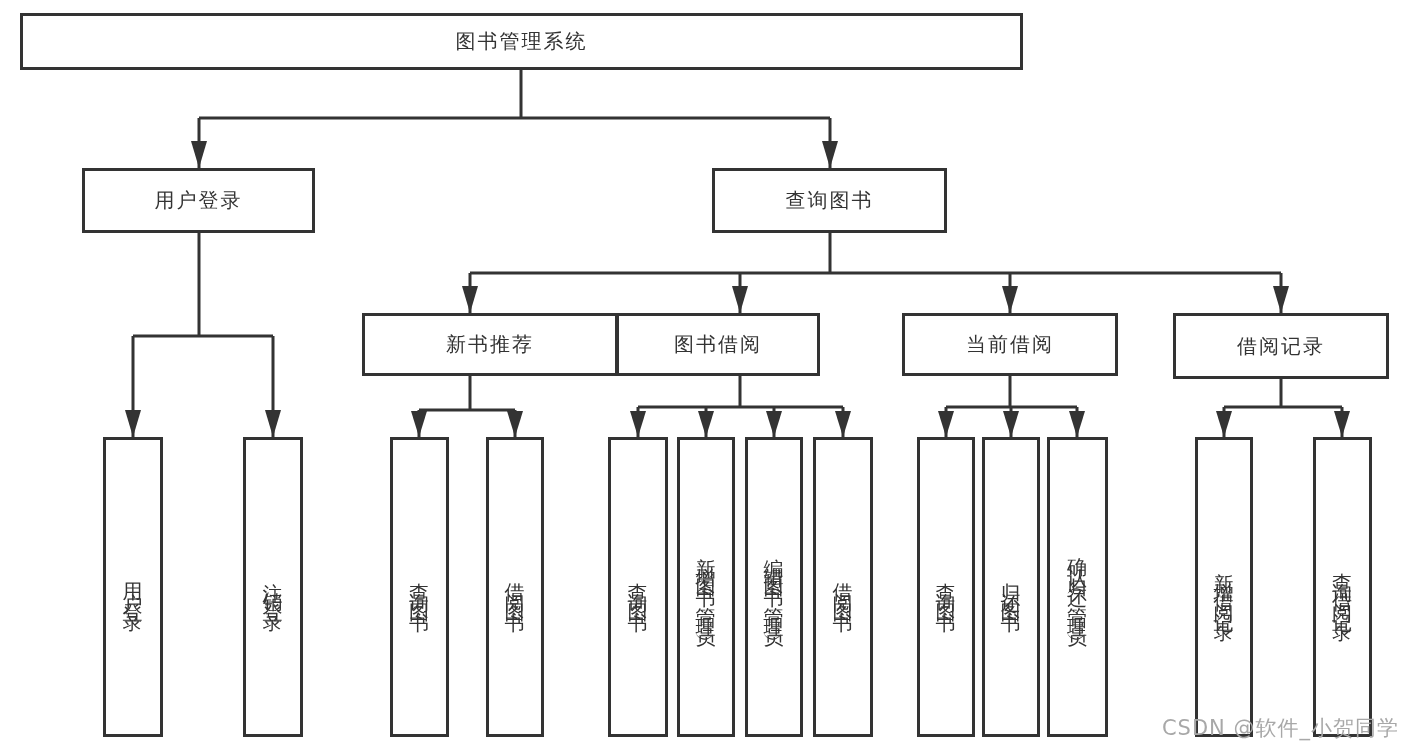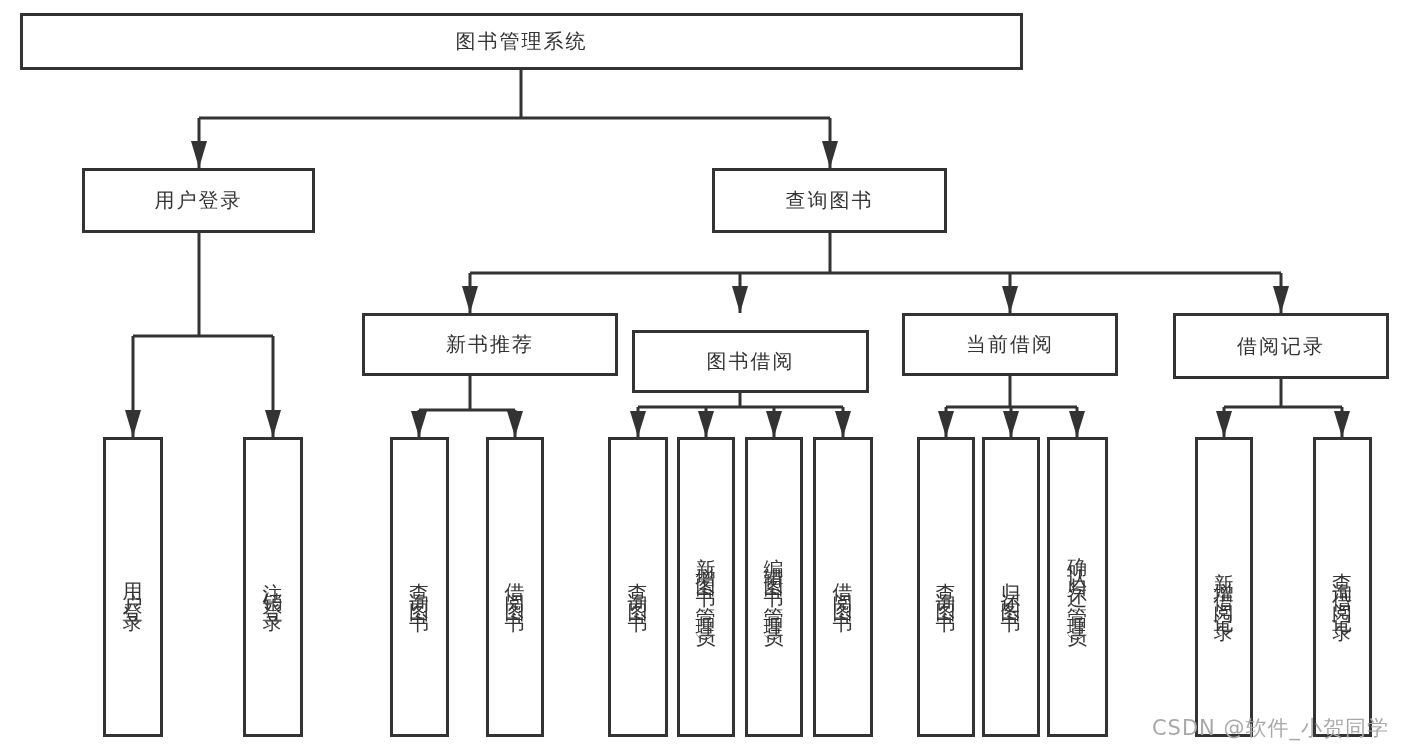--- a/index.html
+++ b/index.html
@@ -38,21 +38,21 @@
   }
   .vbox {
     font-size: 20px;
     writing-mode: vertical-rl;
     text-orientation: mixed;
     letter-spacing: 10px;
     line-height: 1;
   }
   .watermark {
     position: absolute;
-    right: 16px;
+    right: 6px;
     bottom: 5px;
     font-size: 21px;
     color: #a8a8a8;
     letter-spacing: 1px;
     white-space: nowrap;
     z-index: 5;
   }
 </style>
 </head>
 <body>
@@ -87,21 +87,21 @@
     <polygon points="1216,411 1232,411 1224,437" fill="#333333"></polygon>
     <polygon points="1334,411 1350,411 1342,437" fill="#333333"></polygon>
   </svg>
 
   <div class="box hbox" style="left:20px; top:13px; width:1003px; height:57px;">图书管理系统</div>
 
   <div class="box hbox" style="left:82px; top:168px; width:233px; height:65px;">用户登录</div>
   <div class="box hbox" style="left:712px; top:168px; width:235px; height:65px;">查询图书</div>
 
   <div class="box hbox" style="left:362px; top:313px; width:256px; height:63px;">新书推荐</div>
-  <div class="box hbox" style="left:632px; top:313px; width:237px; height:63px;margin-top:17px;">图书借阅</div>
+  <div class="box hbox" style="left:616px; top:313px; width:204px; height:63px;">图书借阅</div>
   <div class="box hbox" style="left:902px; top:313px; width:216px; height:63px;">当前借阅</div>
   <div class="box hbox" style="left:1173px; top:313px; width:216px; height:66px;">借阅记录</div>
 
   <div class="box vbox" style="left:103px; top:437px; width:60px; height:300px;">用户登录</div>
   <div class="box vbox" style="left:243px; top:437px; width:60px; height:300px;">注销登录</div>
 
   <div class="box vbox" style="left:390px; top:437px; width:59px; height:300px;">查询图书</div>
   <div class="box vbox" style="left:486px; top:437px; width:58px; height:300px;">借阅图书</div>
 
   <div class="box vbox" style="left:608px; top:437px; width:60px; height:300px;">查询图书</div>

